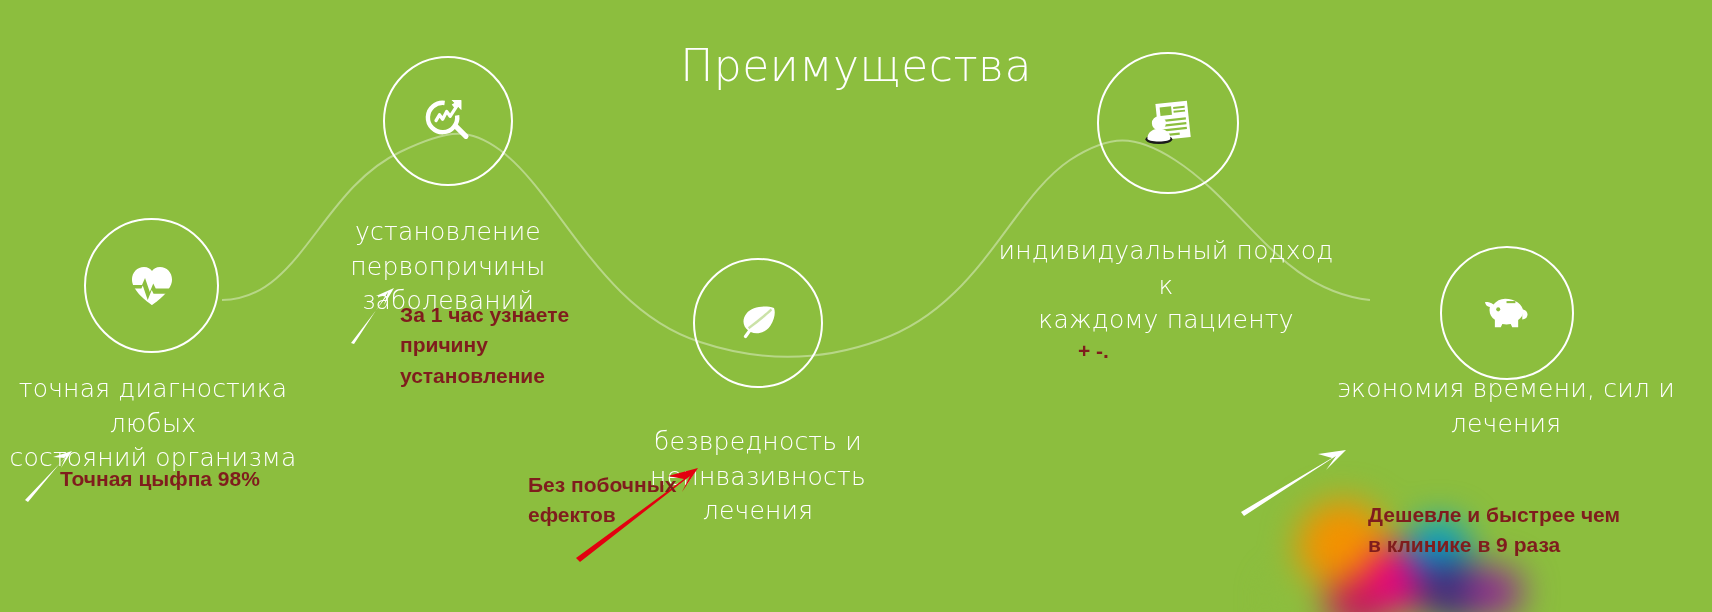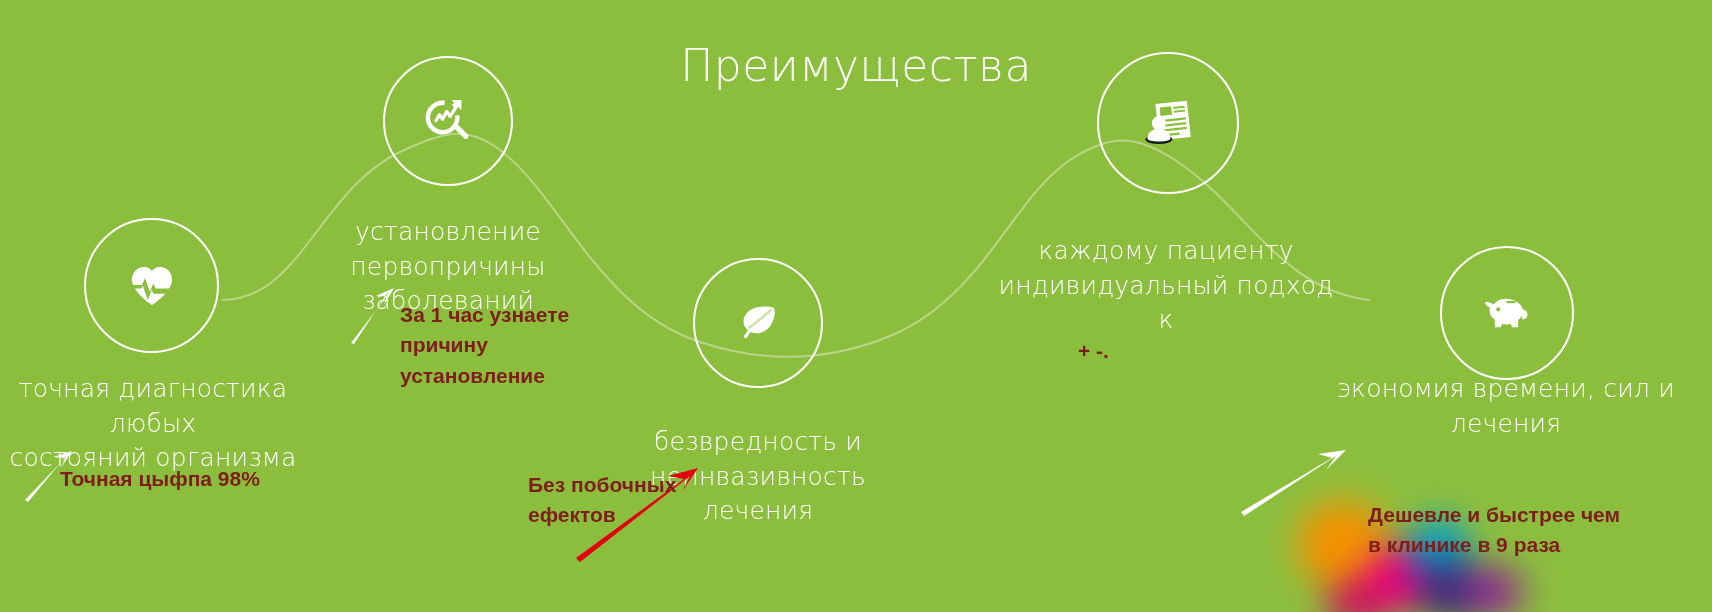--- a/index.html
+++ b/index.html
@@ -192,22 +192,22 @@
           <path fill="#ffffff" d="M16 4h33v38H16z"></path>
           <path fill="#8cbe3e" d="M20 8h12v9H20zM34 9h12v2H34zM34 13h12v2H34zM20 21h26v2.4H20zM20 26h26v2.4H20zM20 31h26v2.4H20zM20 36h18v2.4H20z"></path>
         </g>
         <ellipse cx="17.5" cy="42" rx="14" ry="5" fill="#1a1a1a"></ellipse>
         <path fill="#ffffff" d="M17.5 18a7.3 7.3 0 1 1 0 14.6 7.3 7.3 0 0 1 0-14.6z"></path>
         <path fill="#ffffff" d="M17.5 31c7.5 0 12 4.6 12 10.2 0 2-5.4 3.2-12 3.2s-12-1.2-12-3.2C5.5 35.6 10 31 17.5 31z"></path>
       </svg>
     </span>
   </div>
   <div class="caption" style="left:990px; top:234px; width:352px;">
+    <div>индивидуальный подход к</div>
     <div>каждому пациенту</div>
-    <div>индивидуальный подход к</div>
   </div>
 
   <div class="annotation" style="left:1078px; top:336px; width:90px;">
     <span>+ -.</span>
   </div>
 
   <div class="node" style="left:1440px; top:246px; width:134px; height:134px;">
     <span>
       <svg width="48" height="42" viewBox="0 0 50 44">
         <path fill="#ffffff" d="M23 7c10.5 0 19 6.3 19 13.4 0 3.5-2 6.6-5.3 8.9V37h-6.2l-1.6-3.4a26 26 0 0 1-8.8 0L18.5 37h-6.2v-7.8C8.9 26.9 6.7 23.2 6.7 19c0-1.1.1-2.2.4-3.2C4.4 15.3 2 13.2 2 10.4c0 0 5.6-.6 8.8 2.6C13.8 9.4 18.1 7 23 7z"></path>

